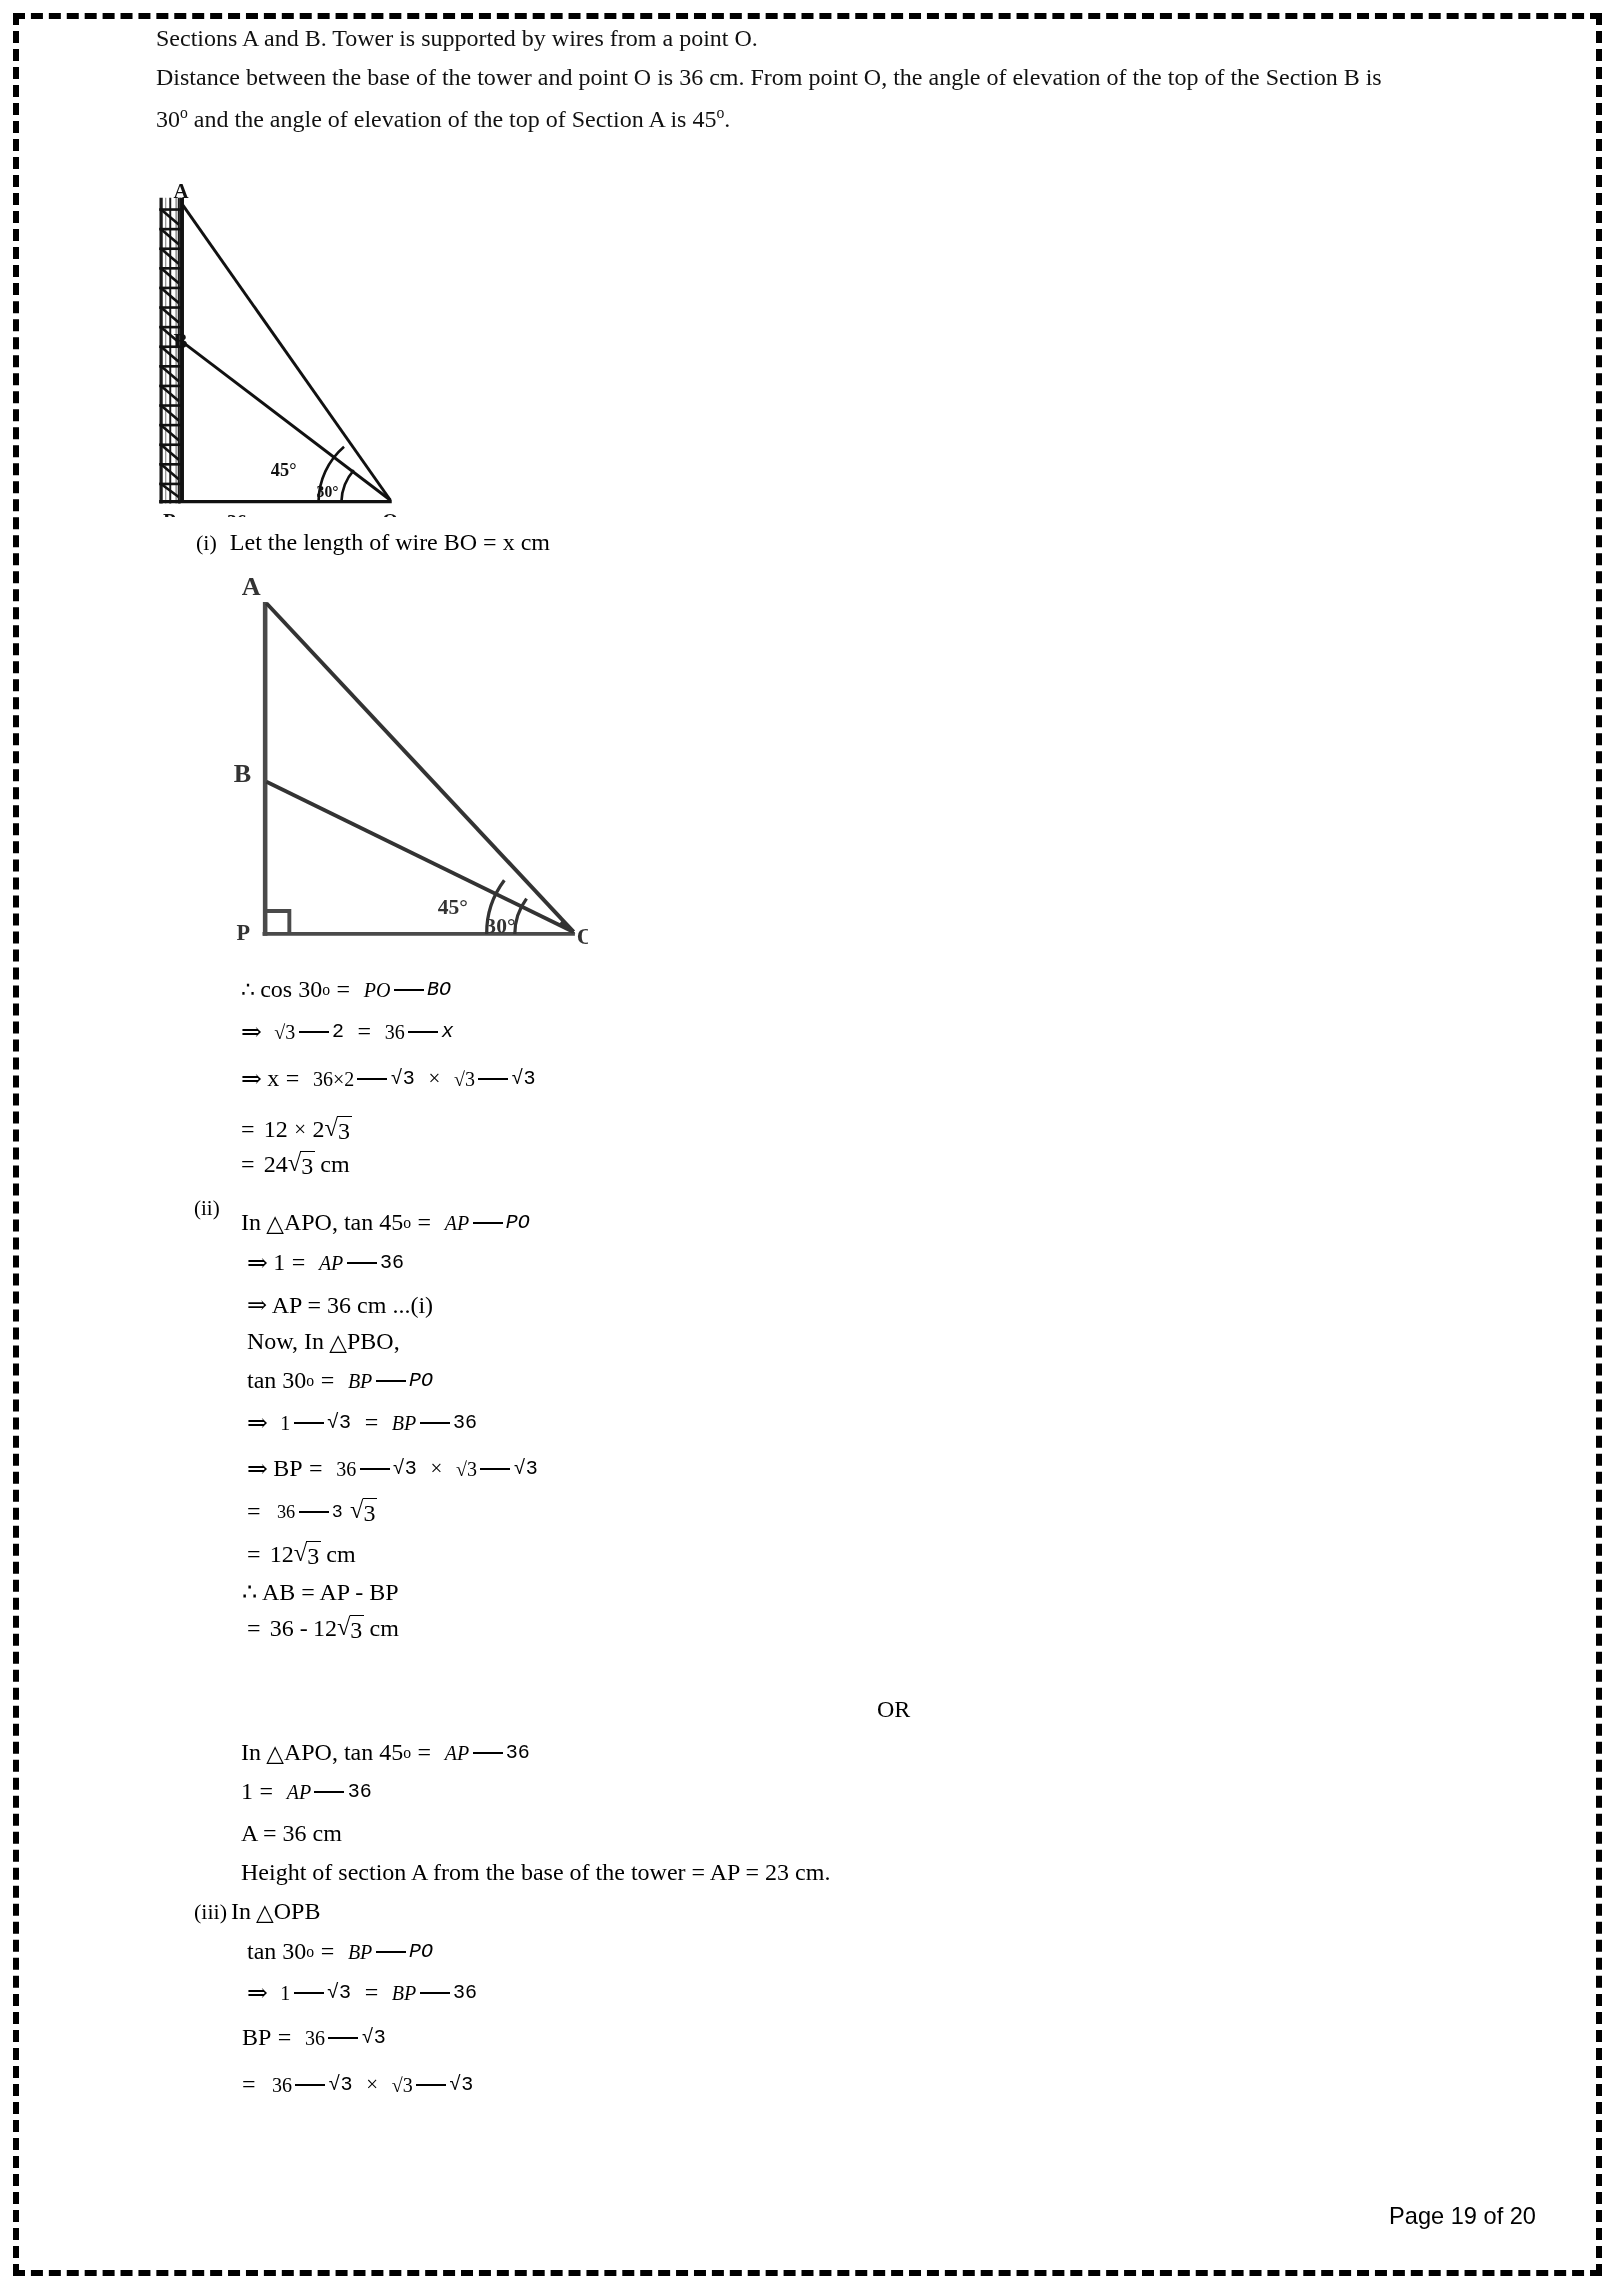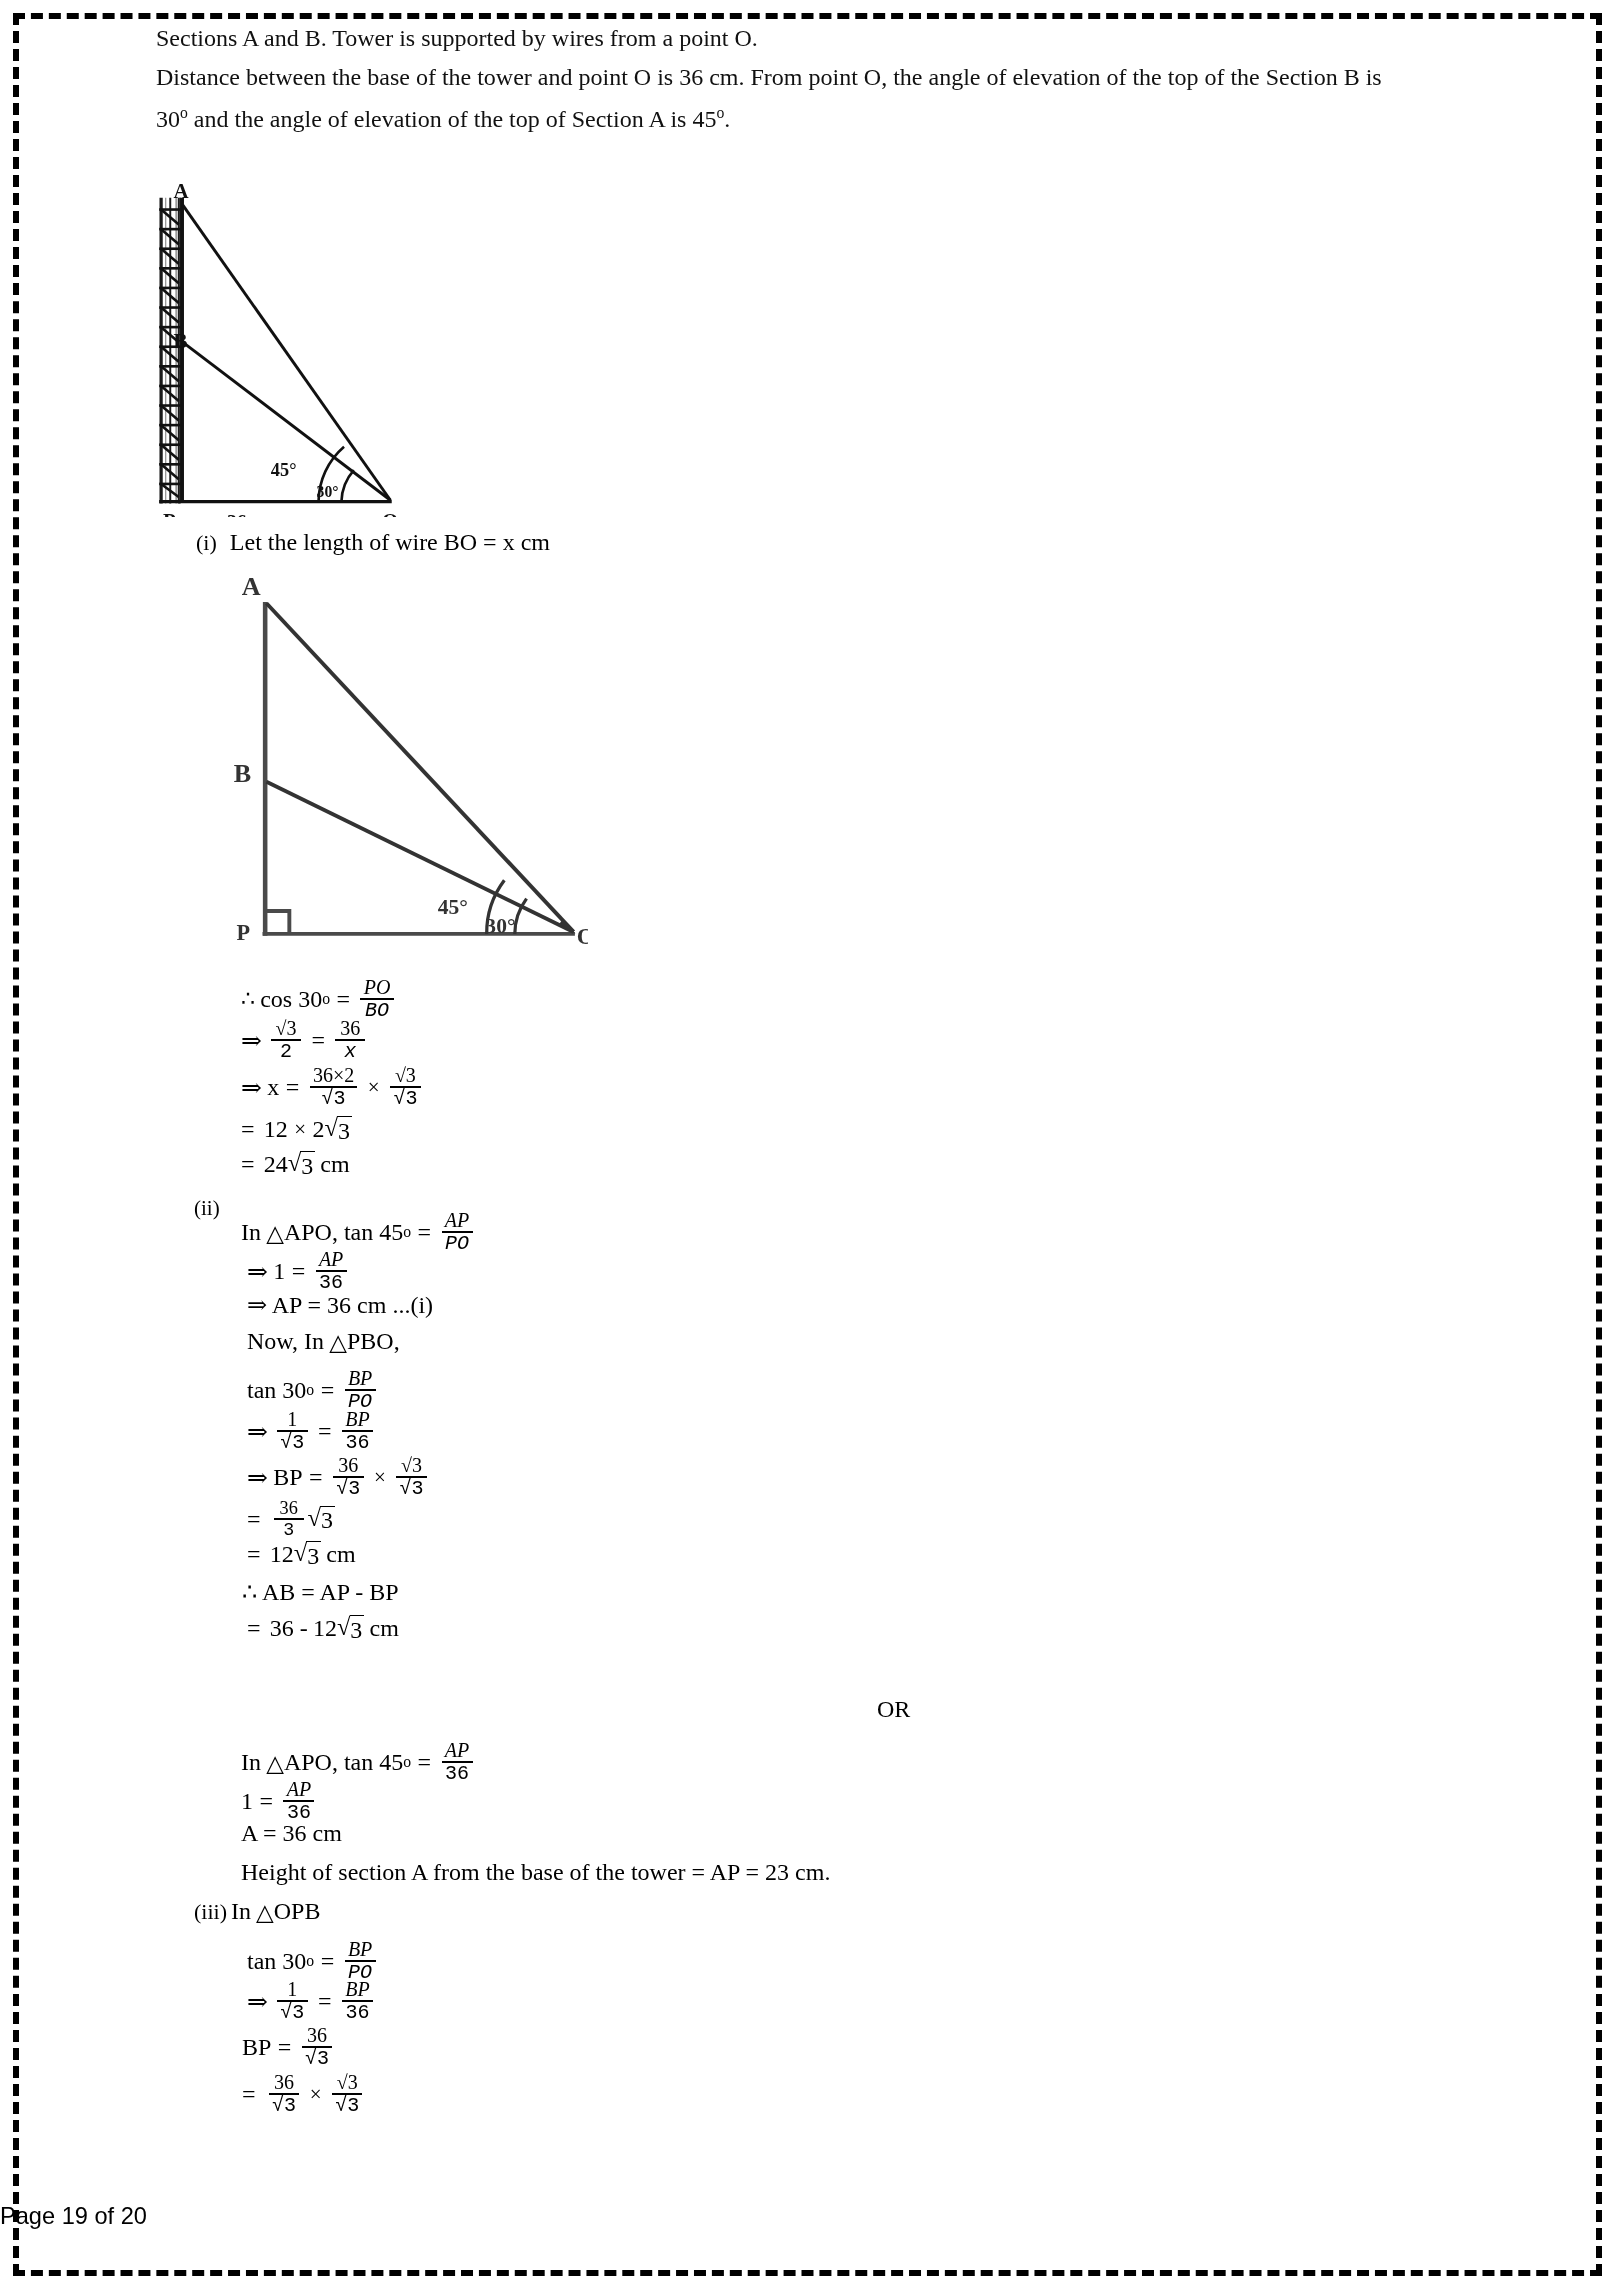--- a/index.html
+++ b/index.html
@@ -36,21 +36,21 @@
     font-size:24px;
     color:#000;
     white-space:nowrap;
     display:flex;align-items:center;
   }
   .mline .lbl{font-size:22px;margin-right:3.9px;}
   .sp{display:inline-block;width:9.2px;}
   .sp-s{display:inline-block;width:5.2px;}
   
   .frac{
-    display:inline-flex;flex-direction:column;align-items:center;
+    display:inline-flex;flex-direction:row;align-items:center;
     vertical-align:middle;margin:0 3.9px;position:relative;
   }
   .frac .num{
     font-size:20px;line-height:22px;padding:0 3.3px;
     font-style:italic;font-family:"Liberation Serif","DejaVu Serif",serif;
   }
   .frac .den{
     font-size:20px;line-height:22px;padding:0 3.3px;
     font-style:italic;font-family:Liberation Mono, monospace;
   }
@@ -70,21 +70,21 @@
   .thf{font-size:22px;display:inline-block;margin-right:5.2px;}
   .times{font-size:21px;display:inline-block;margin:0 6.5px;}
   .eqs{display:inline-block;margin:0 6.5px;}
   
   #or-text{
     position:absolute;font-size:24px;
     font-family:"Liberation Serif","DejaVu Serif",serif;
   }
   
   #footer{
-    position:absolute;left:0;width:1536px;text-align:left;
+    position:absolute;left:0;width:1536px;text-align:right;
     font-family:"Liberation Sans","DejaVu Sans",sans-serif;
     font-size:23.6px;color:#000;
   }
   
   .diagram{position:absolute;}
   svg{display:block;}
   .dlabel{font-family:"Liberation Serif","DejaVu Serif",serif;font-weight:bold;}
 </style>
 </head>
 <body>

